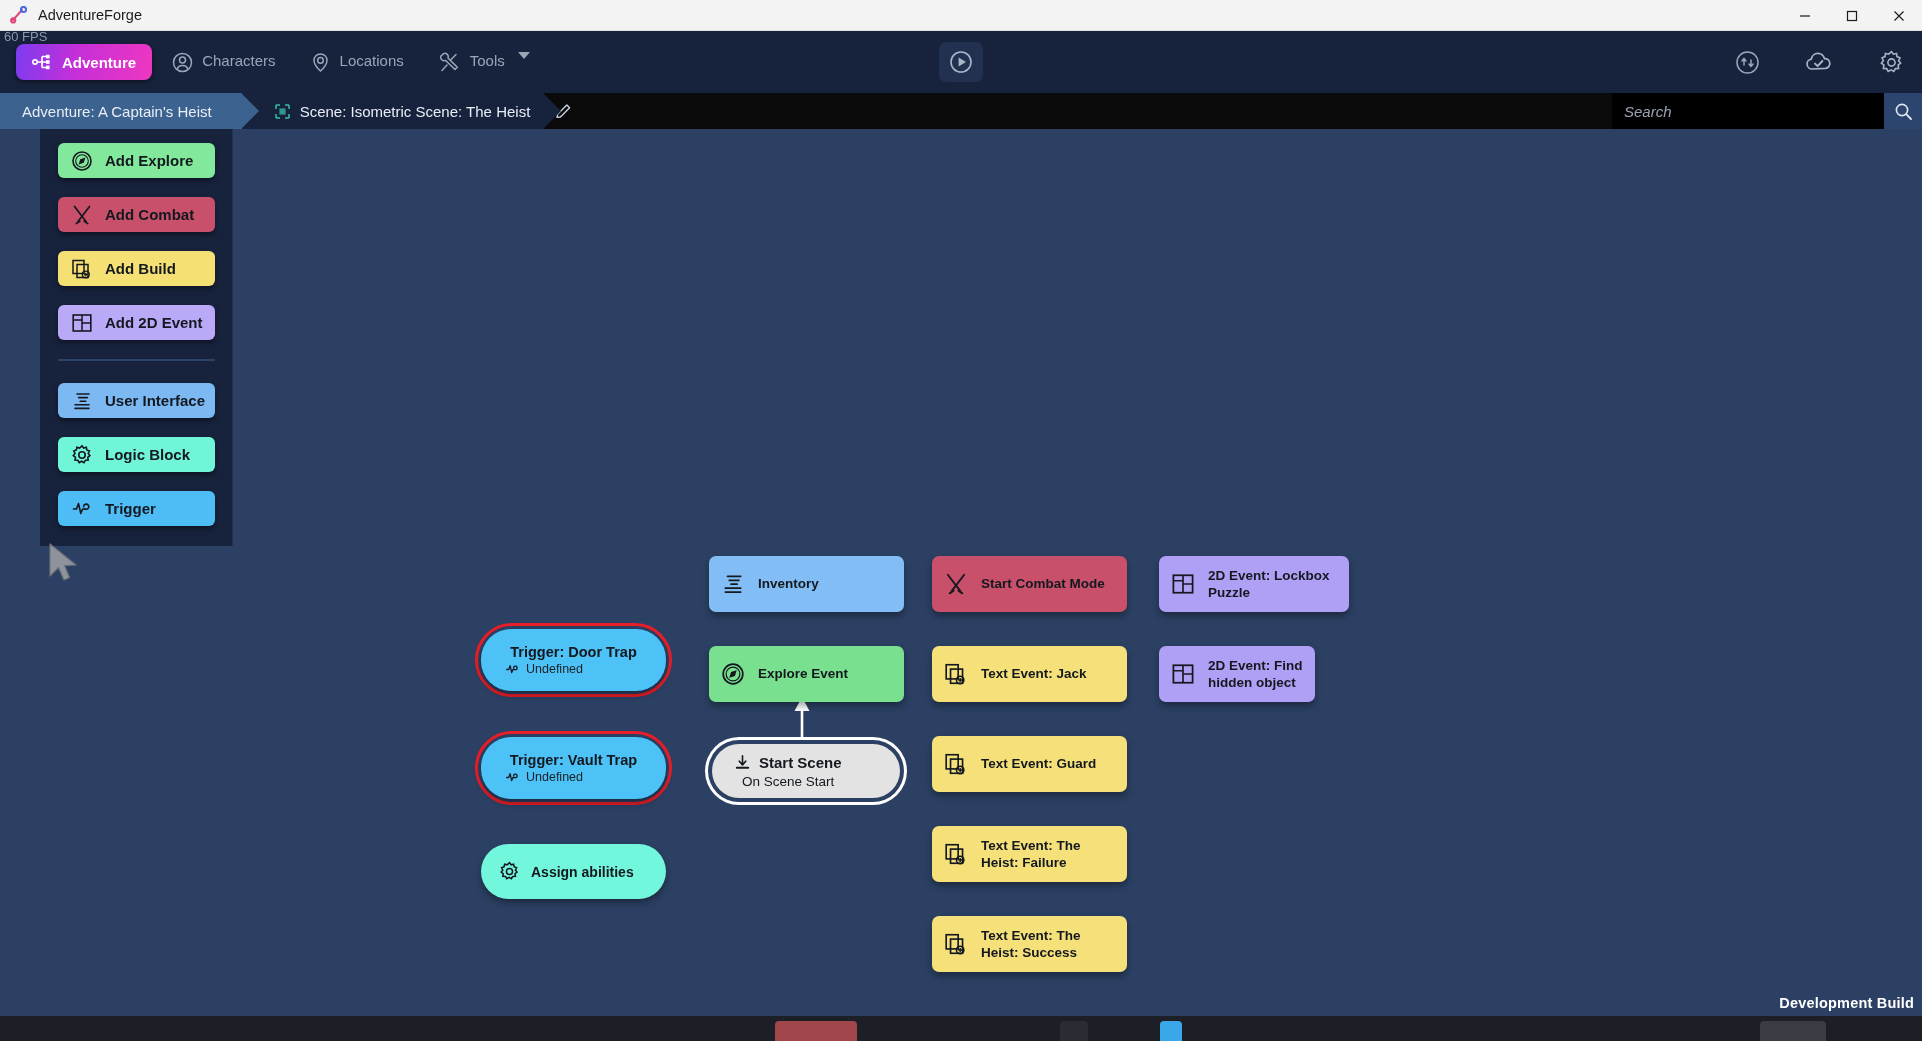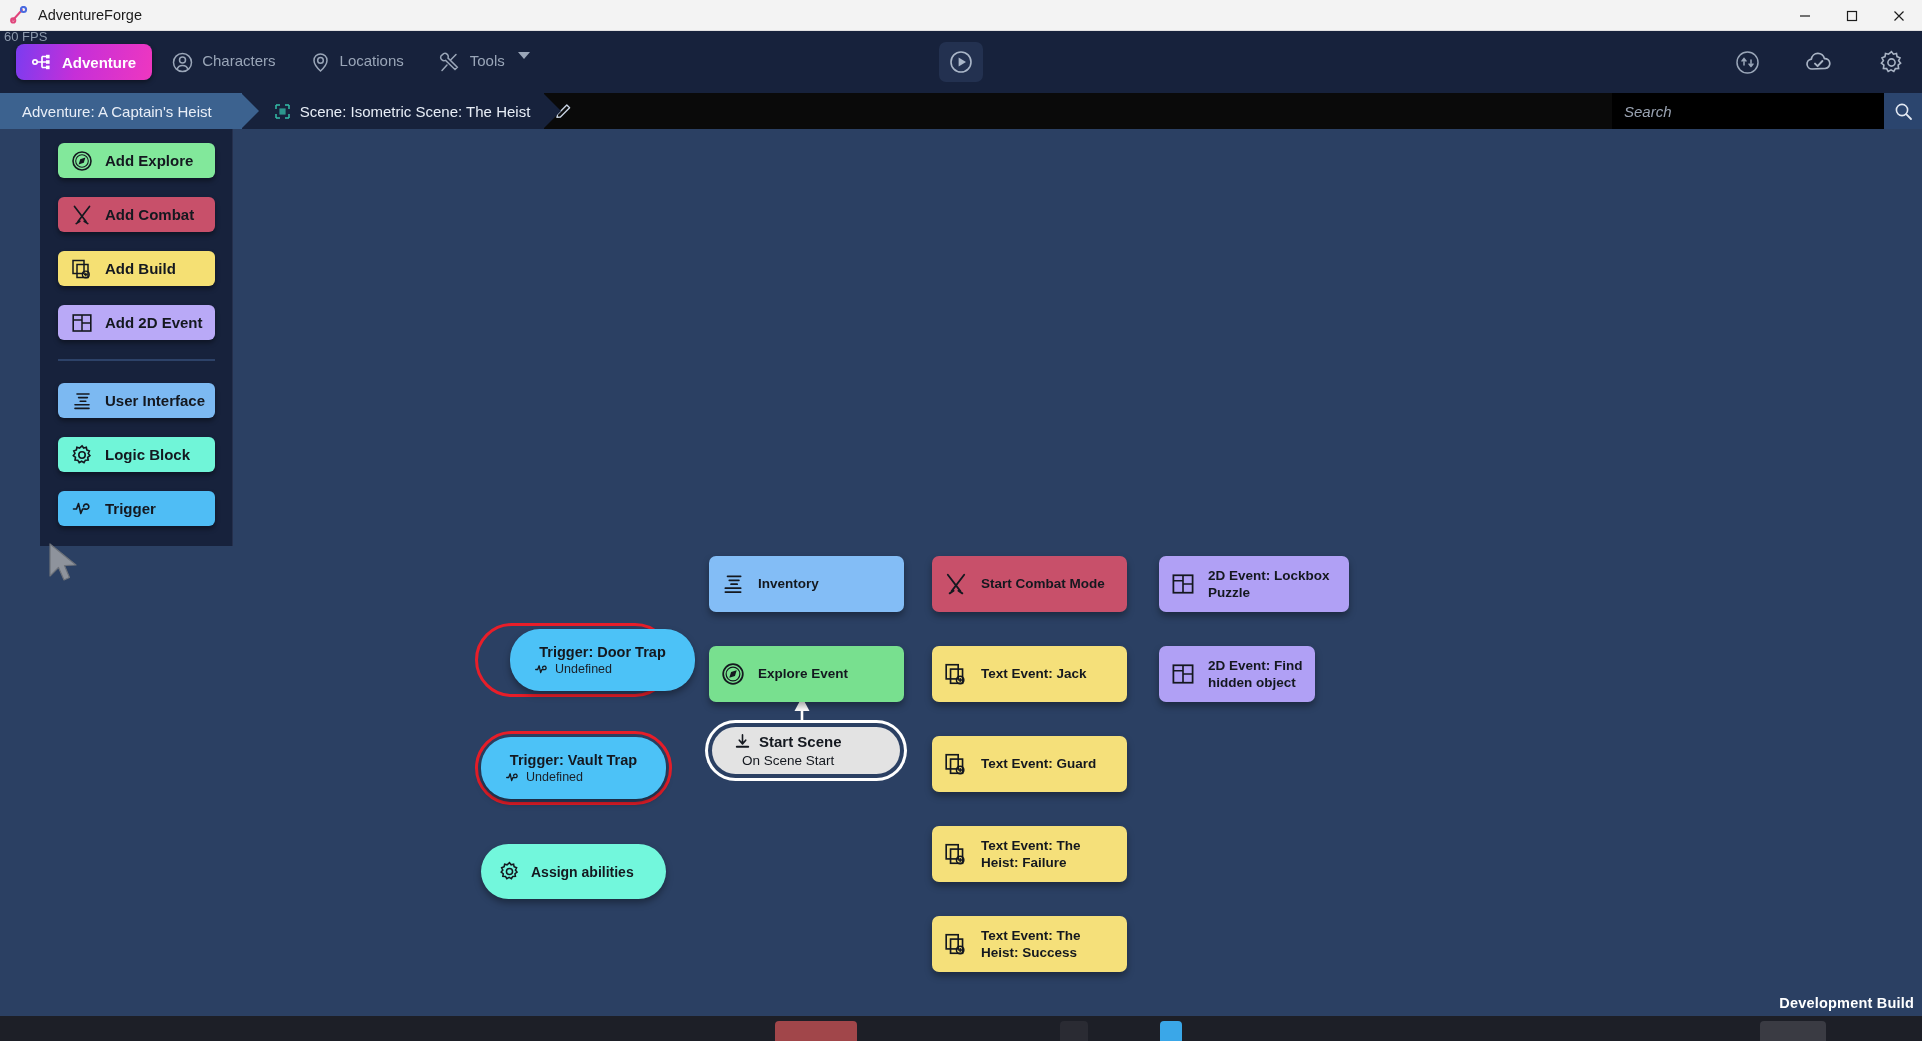--- a/index.html
+++ b/index.html
@@ -571,21 +571,21 @@
           <rect x="2" y="2.5" width="11" height="13" fill="none" stroke="#14181f" stroke-width="1.5"></rect>
           <rect x="6" y="6.5" width="11" height="13" fill="none" stroke="#14181f" stroke-width="1.5"></rect>
           <circle cx="14.8" cy="16.5" r="3.4" fill="none" stroke="#14181f" stroke-width="1.4"></circle>
           <path d="M14.8 14.7 V18.3 M13 16.5 H16.6" stroke="#14181f" stroke-width="1.3"></path>
         </svg>
     </span>
     <span class="nlabel">Text Event: The Heist: Success</span>
   </div>
 
   <div class="sel-ring" style="left:475px;top:494px;width:197px;height:74px;"></div>
-  <div class="node-pill pill-trigger" style="left:481px;top:500px;width:185px;height:62px;margin-left:29px;">
+  <div class="node-pill pill-trigger" style="left:481px;top:500px;width:185px;height:62px;">
     <div class="pill-title">Trigger: Door Trap</div>
     <div class="pill-sub">
       <span>
         <svg width="15" height="15" viewBox="0 0 22 22">
             <path d="M2.5 11 L5.5 11 L7.5 5.5 L9.8 15.5 L11.6 11 L14 11" stroke="#14181f" stroke-width="1.9" fill="none" stroke-linejoin="round" stroke-linecap="round"></path>
             <path d="M14 11 a2.6 2.6 0 1 0 -1.4 -2.3" stroke="#14181f" stroke-width="1.9" fill="none" stroke-linecap="round"></path>
           </svg>
       </span>
       <span>Undefined</span>
     </div>
@@ -612,21 +612,21 @@
             <g fill="none" stroke="#14181f" stroke-width="1.6">
               <circle cx="11" cy="11" r="3.2"></circle>
               <path d="M11 1.8 l1.7 2.2 2.6-.7 .5 2.7 2.6 1-1.2 2.5 1.7 2.1-2.2 1.7 .5 2.7-2.8 .2-1.4 2.4-2.4-1.4-2.4 1.4-1.4-2.4-2.8-.2 .5-2.7-2.2-1.7 1.7-2.1-1.2-2.5 2.6-1 .5-2.7 2.6 .7 Z"></path>
             </g>
           </svg>
       </span>
       <span style="font-size:14px;font-weight:bold;">Assign abilities</span>
     </div>
   </div>
 
-  <div class="node-start" style="left:712px;top:598px;width:188px;height:47px;">
+  <div class="node-start" style="left:712px;top:615px;width:188px;height:54px;">
     <div class="start-title">
       <span>
         <svg width="17" height="17" viewBox="0 0 18 18">
           <path d="M9 2 V10 M9 11.5 L5.6 7.6 M9 11.5 L12.4 7.6" stroke="#14181f" stroke-width="1.7" fill="none" stroke-linecap="round" stroke-linejoin="round"></path>
           <path d="M3 14.5 H15" stroke="#14181f" stroke-width="2.2" stroke-linecap="round"></path>
         </svg>
       </span>
       <span>Start Scene</span>
     </div>
     <div class="start-sub">On Scene Start</div>

